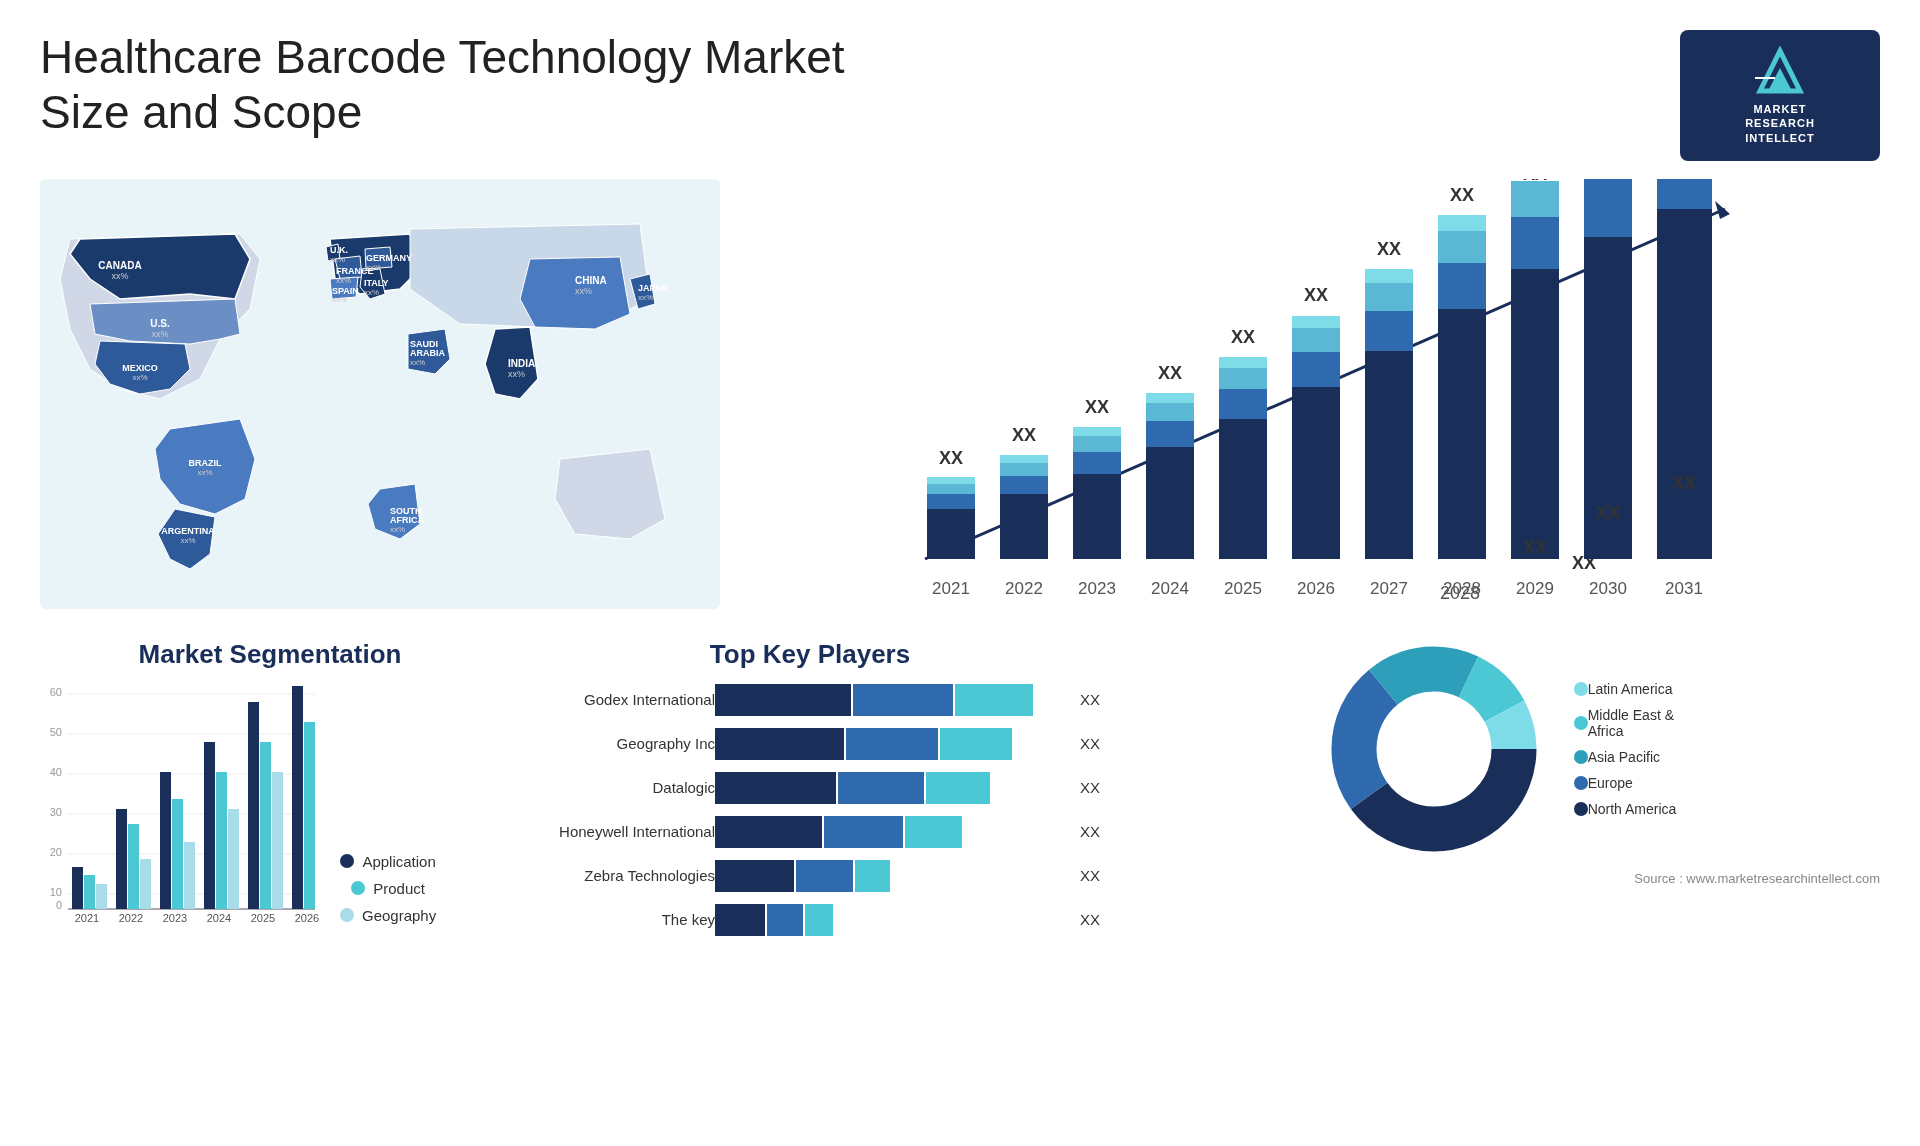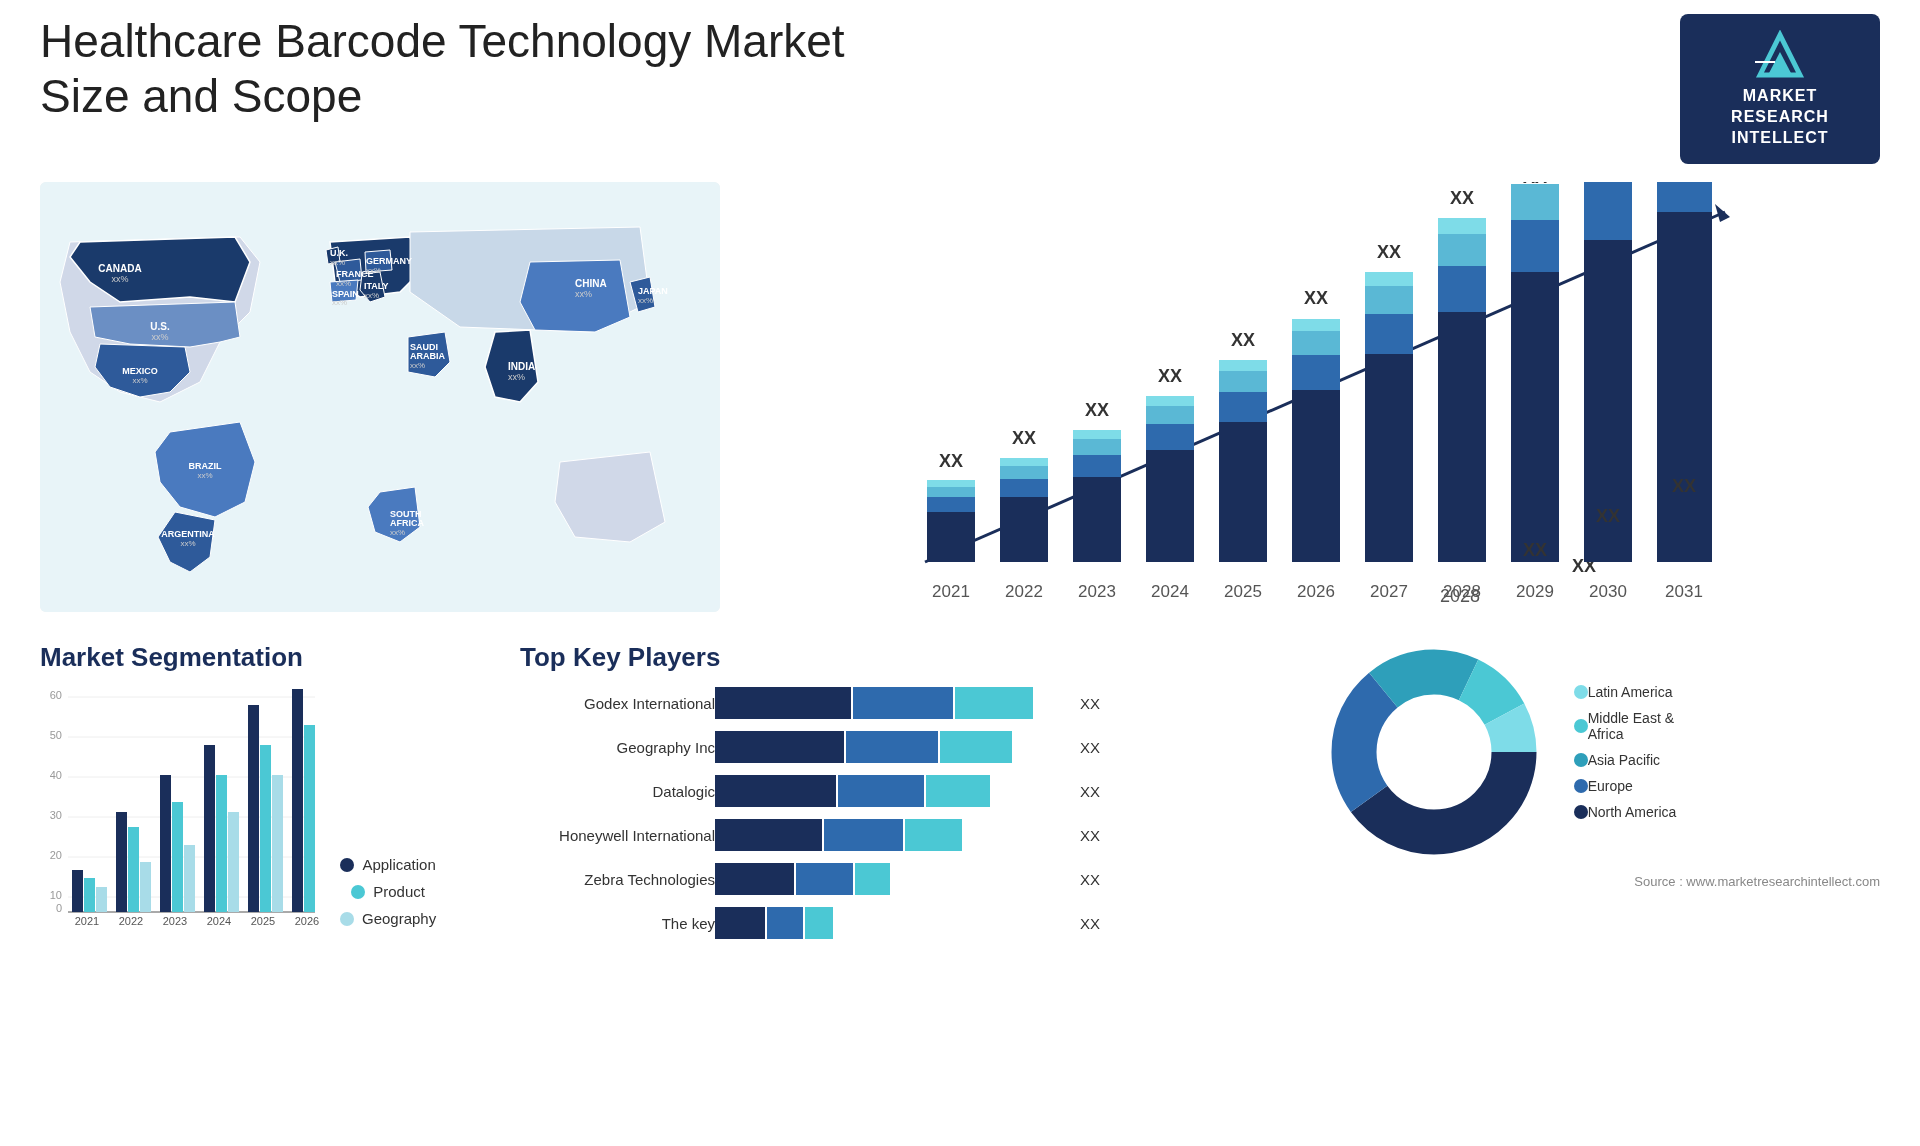--- a/index.html
+++ b/index.html
@@ -6,21 +6,21 @@
     body {
       font-family: 'Segoe UI', Arial, sans-serif;
       background: #fff;
       width: 1920px;
       min-height: 1146px;
       overflow: hidden;
     }
     .page {
       width: 1920px;
       min-height: 1146px;
-      padding: 14px 40px 20px 40px;
+      padding: 30px 40px 20px 40px;
       position: relative;
     }
     
     .header {
       display: flex;
       justify-content: space-between;
       align-items: flex-start;
       margin-bottom: 18px;
     }
     .main-title {
@@ -36,21 +36,21 @@
       align-items: center;
       background: #1a2e5a;
       color: #fff;
       padding: 16px 20px;
       border-radius: 8px;
       width: 200px;
       min-height: 110px;
       justify-content: center;
     }
     .logo-text {
-      font-size: 16px;
+      font-size: 11px;
       font-weight: 700;
       color: #fff;
       text-align: center;
       letter-spacing: 1px;
       line-height: 1.3;
       margin-top: 6px;
     }
     
     .top-row {
       display: flex;
@@ -75,20 +75,21 @@
     }
     
     .segmentation-section {
       flex: 0 0 460px;
     }
     .section-title {
       font-size: 26px;
       font-weight: 700;
       color: #1a2e5a;
       margin-bottom: 14px;
+      text-align: center;
     }
     .seg-inner {
       display: flex;
       align-items: flex-end;
       gap: 20px;
     }
     .seg-legend {
       display: flex;
       flex-direction: column;
       gap: 10px;

